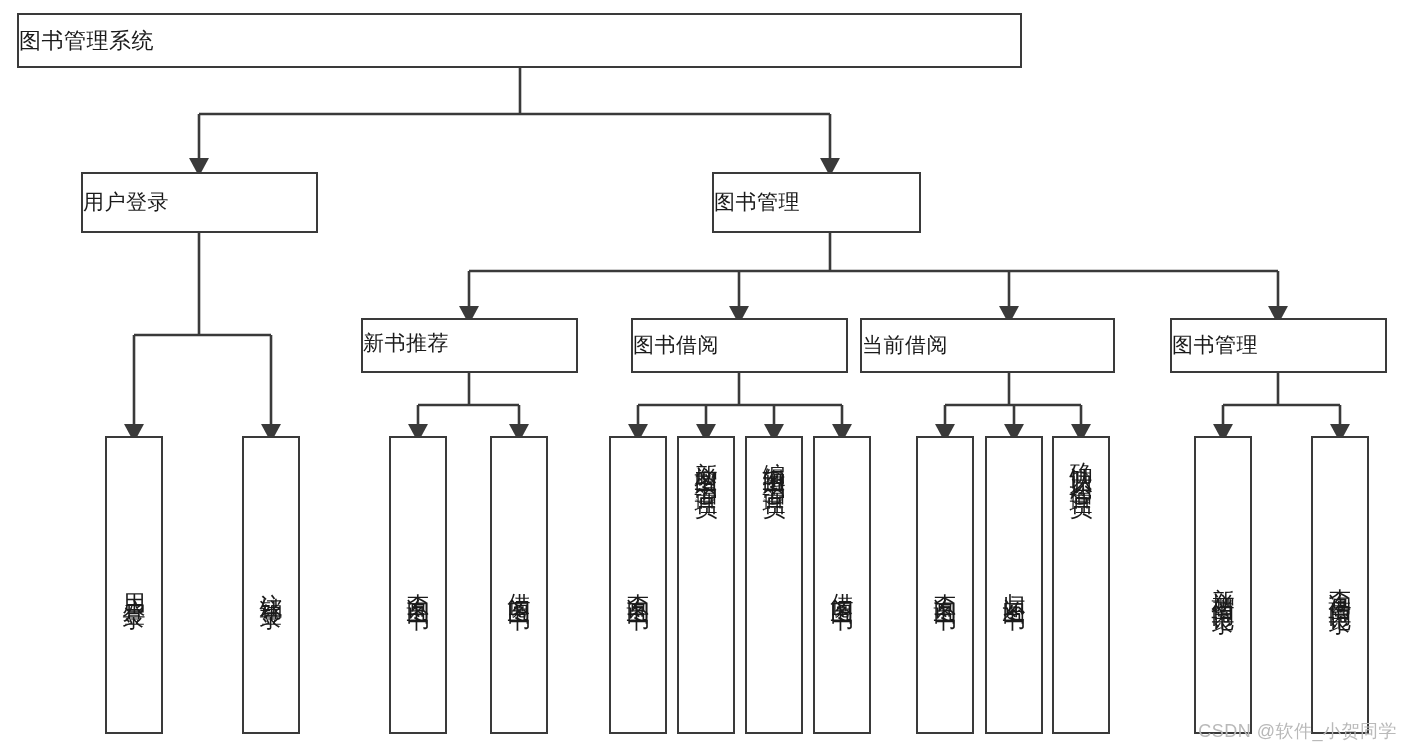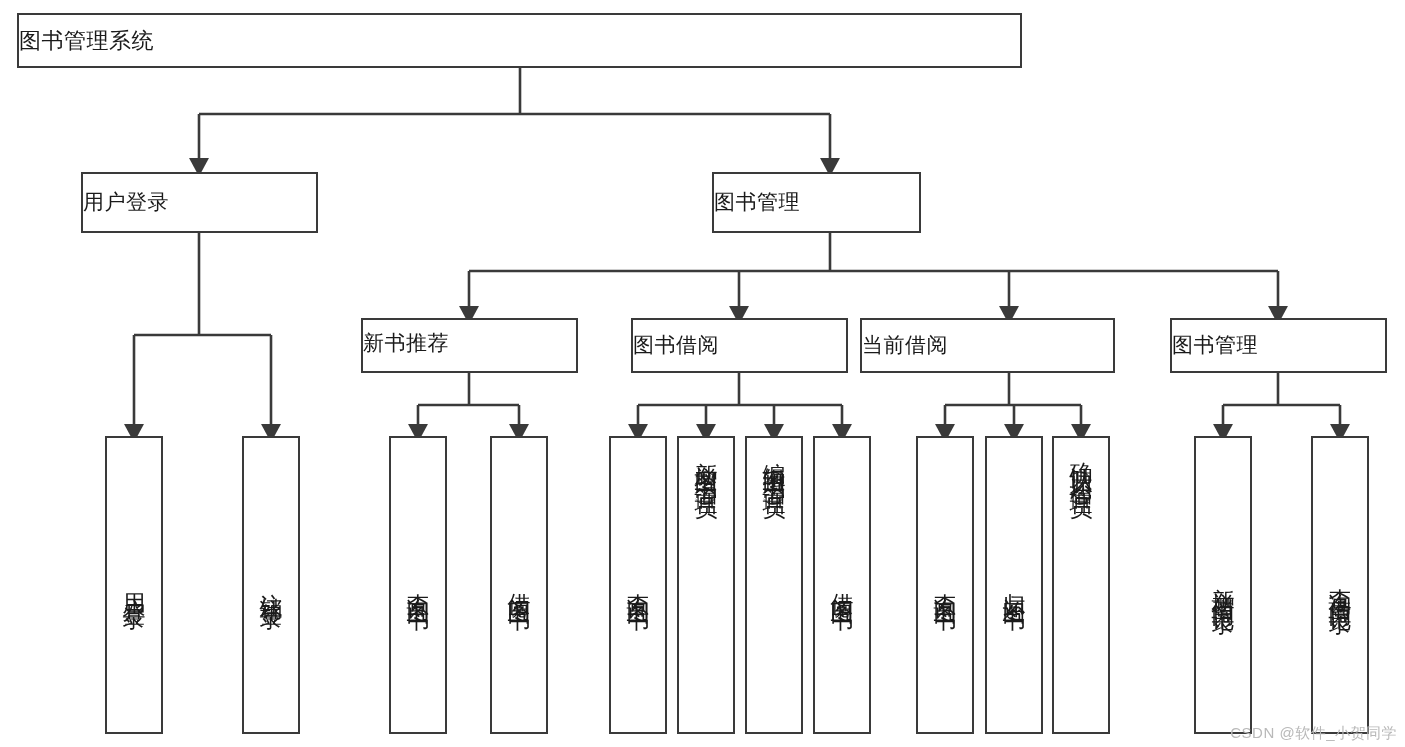--- a/index.html
+++ b/index.html
@@ -63,21 +63,21 @@
     line-height: 1;
   }
   .node.vert.centered {
     align-items: center;
     padding-top: 0;
   }
   #watermark {
     position: absolute;
     right: 8px;
     bottom: 4px;
-    font-size: 15px;
+    font-size: 18px;
     color: #b9b9b9;
     letter-spacing: 0.5px;
     white-space: nowrap;
     user-select: none;
   }
 </style>
 </head>
 <body>
 
 <div id="diagram-root">

